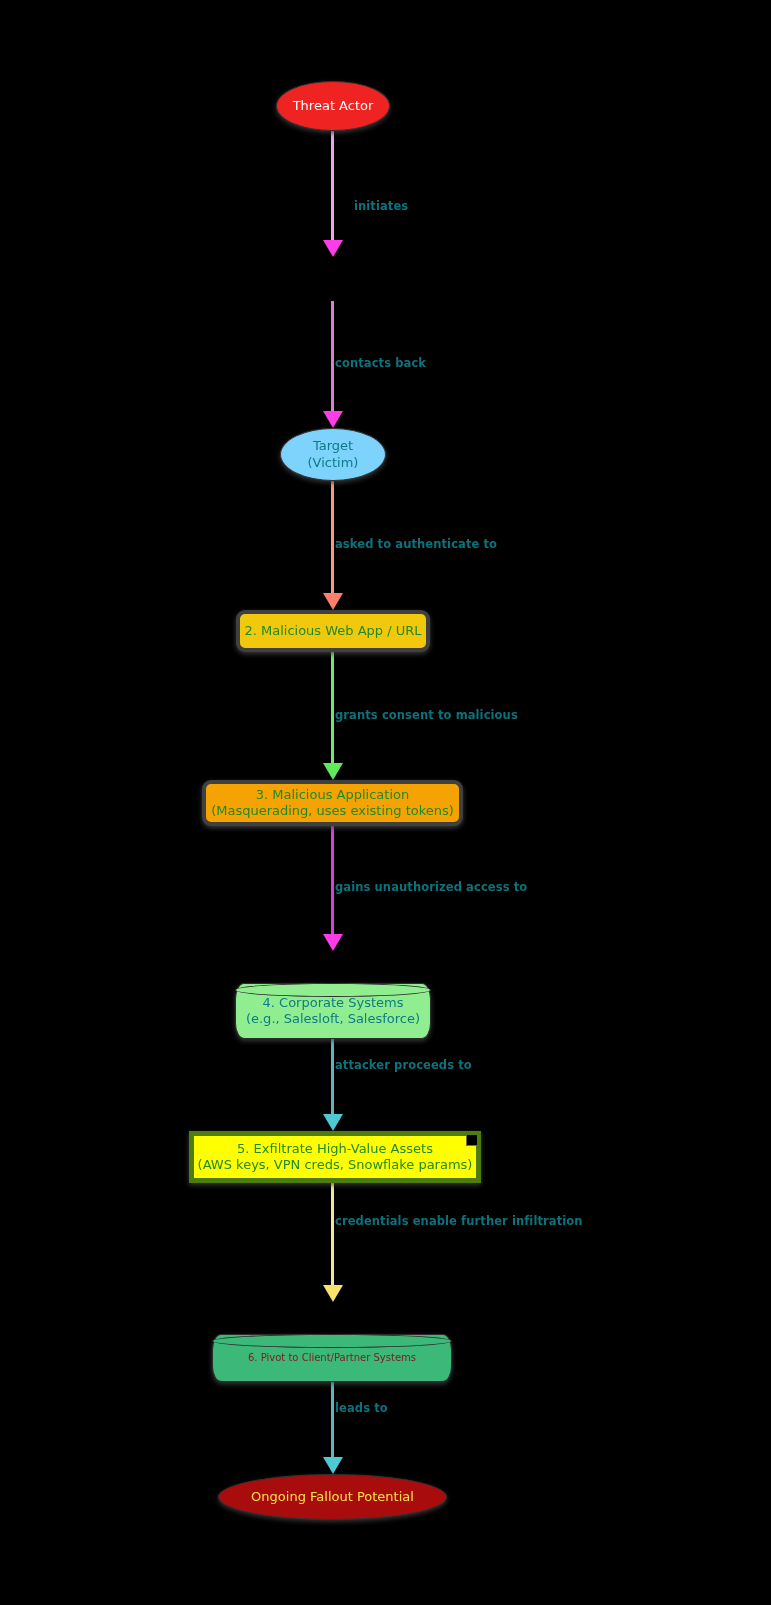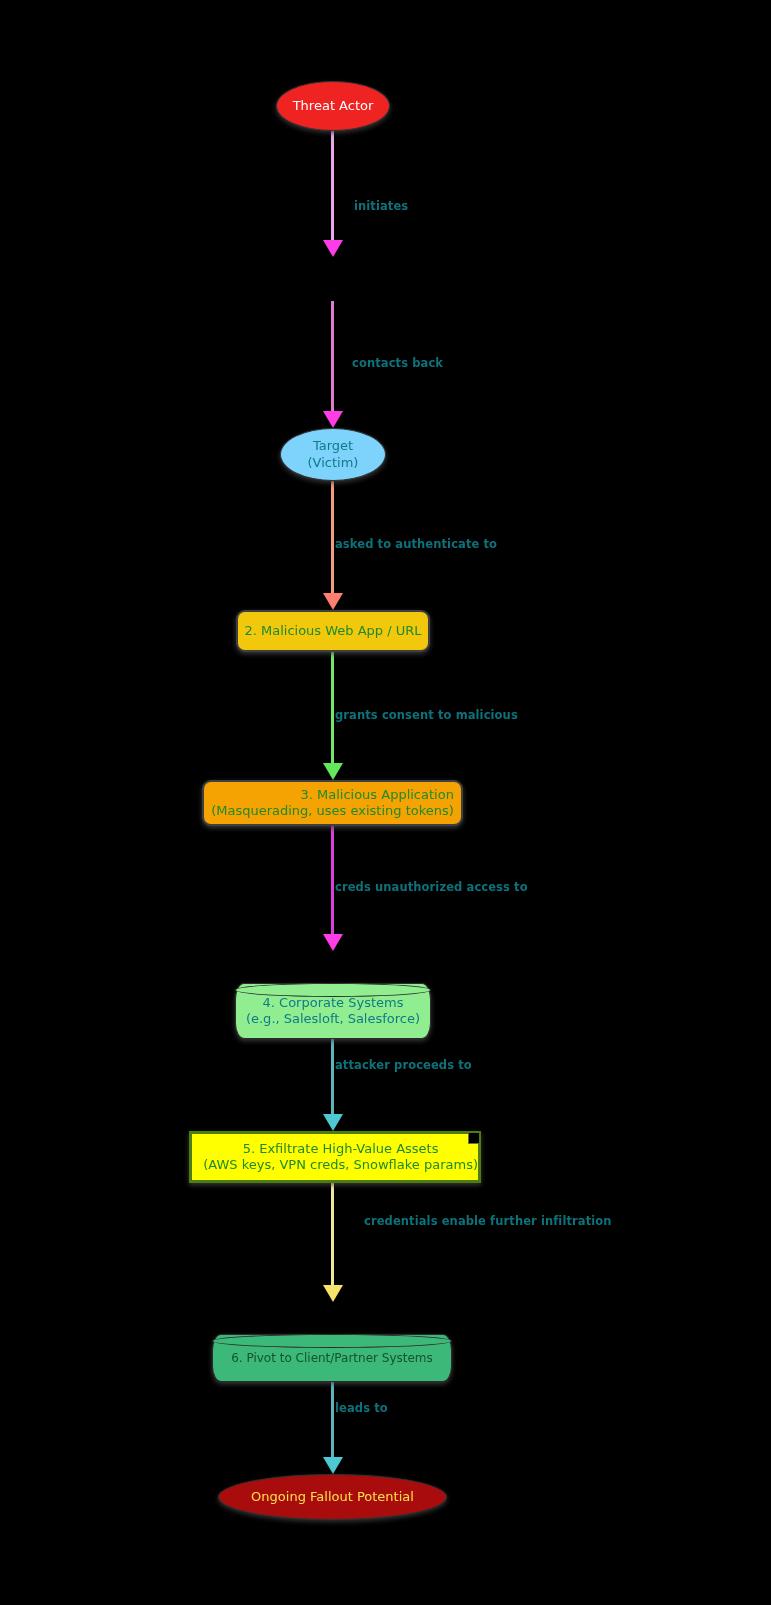--- a/index.html
+++ b/index.html
@@ -47,46 +47,44 @@
     border: 1px solid #333333;
     box-shadow: 0 2px 5px rgba(60,60,60,0.85);
   }
   .shape-stadium {
     border-radius: 10px;
     border: 1px solid #2b2b2b;
     box-shadow: 0 2px 5px rgba(70,70,70,0.8);
   }
   .shape-rounded {
     border-radius: 9px;
-    border: 2px solid #404040;
+    border: 4px solid #404040;
     box-shadow: 0 2px 5px rgba(70,70,70,0.8);
-    text-align: right;
   }
   .shape-cylinder {
     border: 1px solid #2c2c2c;
     border-radius: 9px / 16px;
     box-shadow: 0 2px 5px rgba(70,70,70,0.8);
     margin-top: 32px;
   }
   .shape-cylinder::before {
     content: "";
     position: absolute;
     left: -1px;
     right: -1px;
     top: -1px;
     height: 14px;
     border: 1px solid #2c2c2c;
     border-radius: 50%;
     background: inherit;
     box-sizing: border-box;
   }
   .shape-note {
-    border: 3px solid #4d7c0f;
+    border: 5px solid #4d7c0f;
     box-shadow: 0 2px 5px rgba(70,70,70,0.8);
-    justify-content: flex-end;
   }
   .shape-note::after {
     content: "";
     position: absolute;
     right: -1px;
     top: -1px;
     width: 11px;
     height: 11px;
     background: #000000;
     border-left: 1px solid #6f6f4a;
@@ -122,36 +120,36 @@
 </style>
 </head>
 <body>
 
 <div id="diagram">
     <div class="edge-line" style="left: 331px; top: 131px; height: 110px; background: rgb(233, 167, 233);"></div>
     <div class="edge-head" style="left: 322.5px; top: 240px; border-top: 17px solid rgb(255, 60, 230);"></div>
     <div class="edge-label" style="left: 354px; top: 187px; margin-top: 12px;">initiates</div>
     <div class="edge-line" style="left: 331px; top: 301px; height: 111px; background: rgb(221, 127, 208);"></div>
     <div class="edge-head" style="left: 322.5px; top: 411px; border-top: 17px solid rgb(255, 60, 230);"></div>
-    <div class="edge-label" style="left: 328px; top: 356px; padding-left: 24px;">contacts back</div>
+    <div class="edge-label" style="left: 335px; top: 356px;">contacts back</div>
     <div class="edge-line" style="left: 331px; top: 481px; height: 113px; background: rgb(247, 154, 133);"></div>
     <div class="edge-head" style="left: 322.5px; top: 593px; border-top: 17px solid rgb(255, 127, 110);"></div>
     <div class="edge-label" style="left: 335px; top: 537px;">asked to authenticate to</div>
     <div class="edge-line" style="left: 331px; top: 652px; height: 112px; background: rgb(114, 230, 107);"></div>
     <div class="edge-head" style="left: 322.5px; top: 763px; border-top: 17px solid rgb(99, 232, 92);"></div>
     <div class="edge-label" style="left: 335px; top: 708px;">grants consent to malicious</div>
     <div class="edge-line" style="left: 331px; top: 826px; height: 109px; background: rgb(217, 63, 217);"></div>
     <div class="edge-head" style="left: 322.5px; top: 934px; border-top: 17px solid rgb(255, 60, 230);"></div>
-    <div class="edge-label" style="left: 335px; top: 880px;">creds unauthorized access to</div>
+    <div class="edge-label" style="left: 335px; top: 880px;">gains unauthorized access to</div>
     <div class="edge-line" style="left: 331px; top: 1007px; height: 108px; background: rgb(95, 179, 189);"></div>
     <div class="edge-head" style="left: 322.5px; top: 1114px; border-top: 17px solid rgb(78, 201, 212);"></div>
     <div class="edge-label" style="left: 335px; top: 1058px;">attacker proceeds to</div>
     <div class="edge-line" style="left: 331px; top: 1183px; height: 103px; background: rgb(240, 231, 154);"></div>
     <div class="edge-head" style="left: 322.5px; top: 1285px; border-top: 17px solid rgb(247, 226, 107);"></div>
-    <div class="edge-label" style="left: 335px; top: 1214px; padding-left: 29px;">credentials enable further infiltration</div>
+    <div class="edge-label" style="left: 335px; top: 1214px;">credentials enable further infiltration</div>
     <div class="edge-line" style="left: 331px; top: 1350px; height: 108px; background: rgb(95, 179, 189);"></div>
     <div class="edge-head" style="left: 322.5px; top: 1457px; border-top: 17px solid rgb(78, 201, 212);"></div>
     <div class="edge-label" style="left: 335px; top: 1401px;">leads to</div>
     <div class="node shape-ellipse" style="left: 276px; top: 81px; width: 114px; height: 50px; background: rgb(240, 35, 35); color: rgb(255, 255, 255); font-size: 13px;">
       <span class="label">Threat Actor</span>
     </div>
     <div class="node shape-ellipse" style="left: 280px; top: 428px; width: 106px; height: 53px; background: #7dd3fc; color: rgb(15, 123, 134); font-size: 13px;">
       <span class="label">Target
 (Victim)</span>
     </div>
@@ -163,19 +161,19 @@
 (Masquerading, uses existing tokens)</span>
     </div>
     <div class="node shape-cylinder" style="left: 235px; top: 951px; width: 196px; height: 56px; background: rgb(144, 238, 144); color: rgb(15, 123, 134); font-size: 13px;">
       <span class="label">4. Corporate Systems
 (e.g., Salesloft, Salesforce)</span>
     </div>
     <div class="node shape-note" style="left: 189px; top: 1131px; width: 292px; height: 52px; background: rgb(255, 255, 0); color: rgb(31, 138, 44); font-size: 13px;">
       <span class="label">5. Exfiltrate High-Value Assets
 (AWS keys, VPN creds, Snowflake params)</span>
     </div>
-    <div class="node shape-cylinder" style="left: 212px; top: 1302px; width: 240px; height: 48px; background: rgb(60, 184, 120); color: #14532d; font-size: 12px;">
+    <div class="node shape-cylinder" style="left: 212px; top: 1302px; width: 240px; height: 48px; background: rgb(60, 184, 120); color: #7f1d1d; font-size: 10px;">
       <span class="label">6. Pivot to Client/Partner Systems</span>
     </div>
     <div class="node shape-ellipse" style="left: 218px; top: 1474px; width: 229px; height: 46px; background: rgb(168, 12, 12); color: #fde047; font-size: 13px;">
       <span class="label">Ongoing Fallout Potential</span>
     </div>
   </div>
 
 </body></html>

